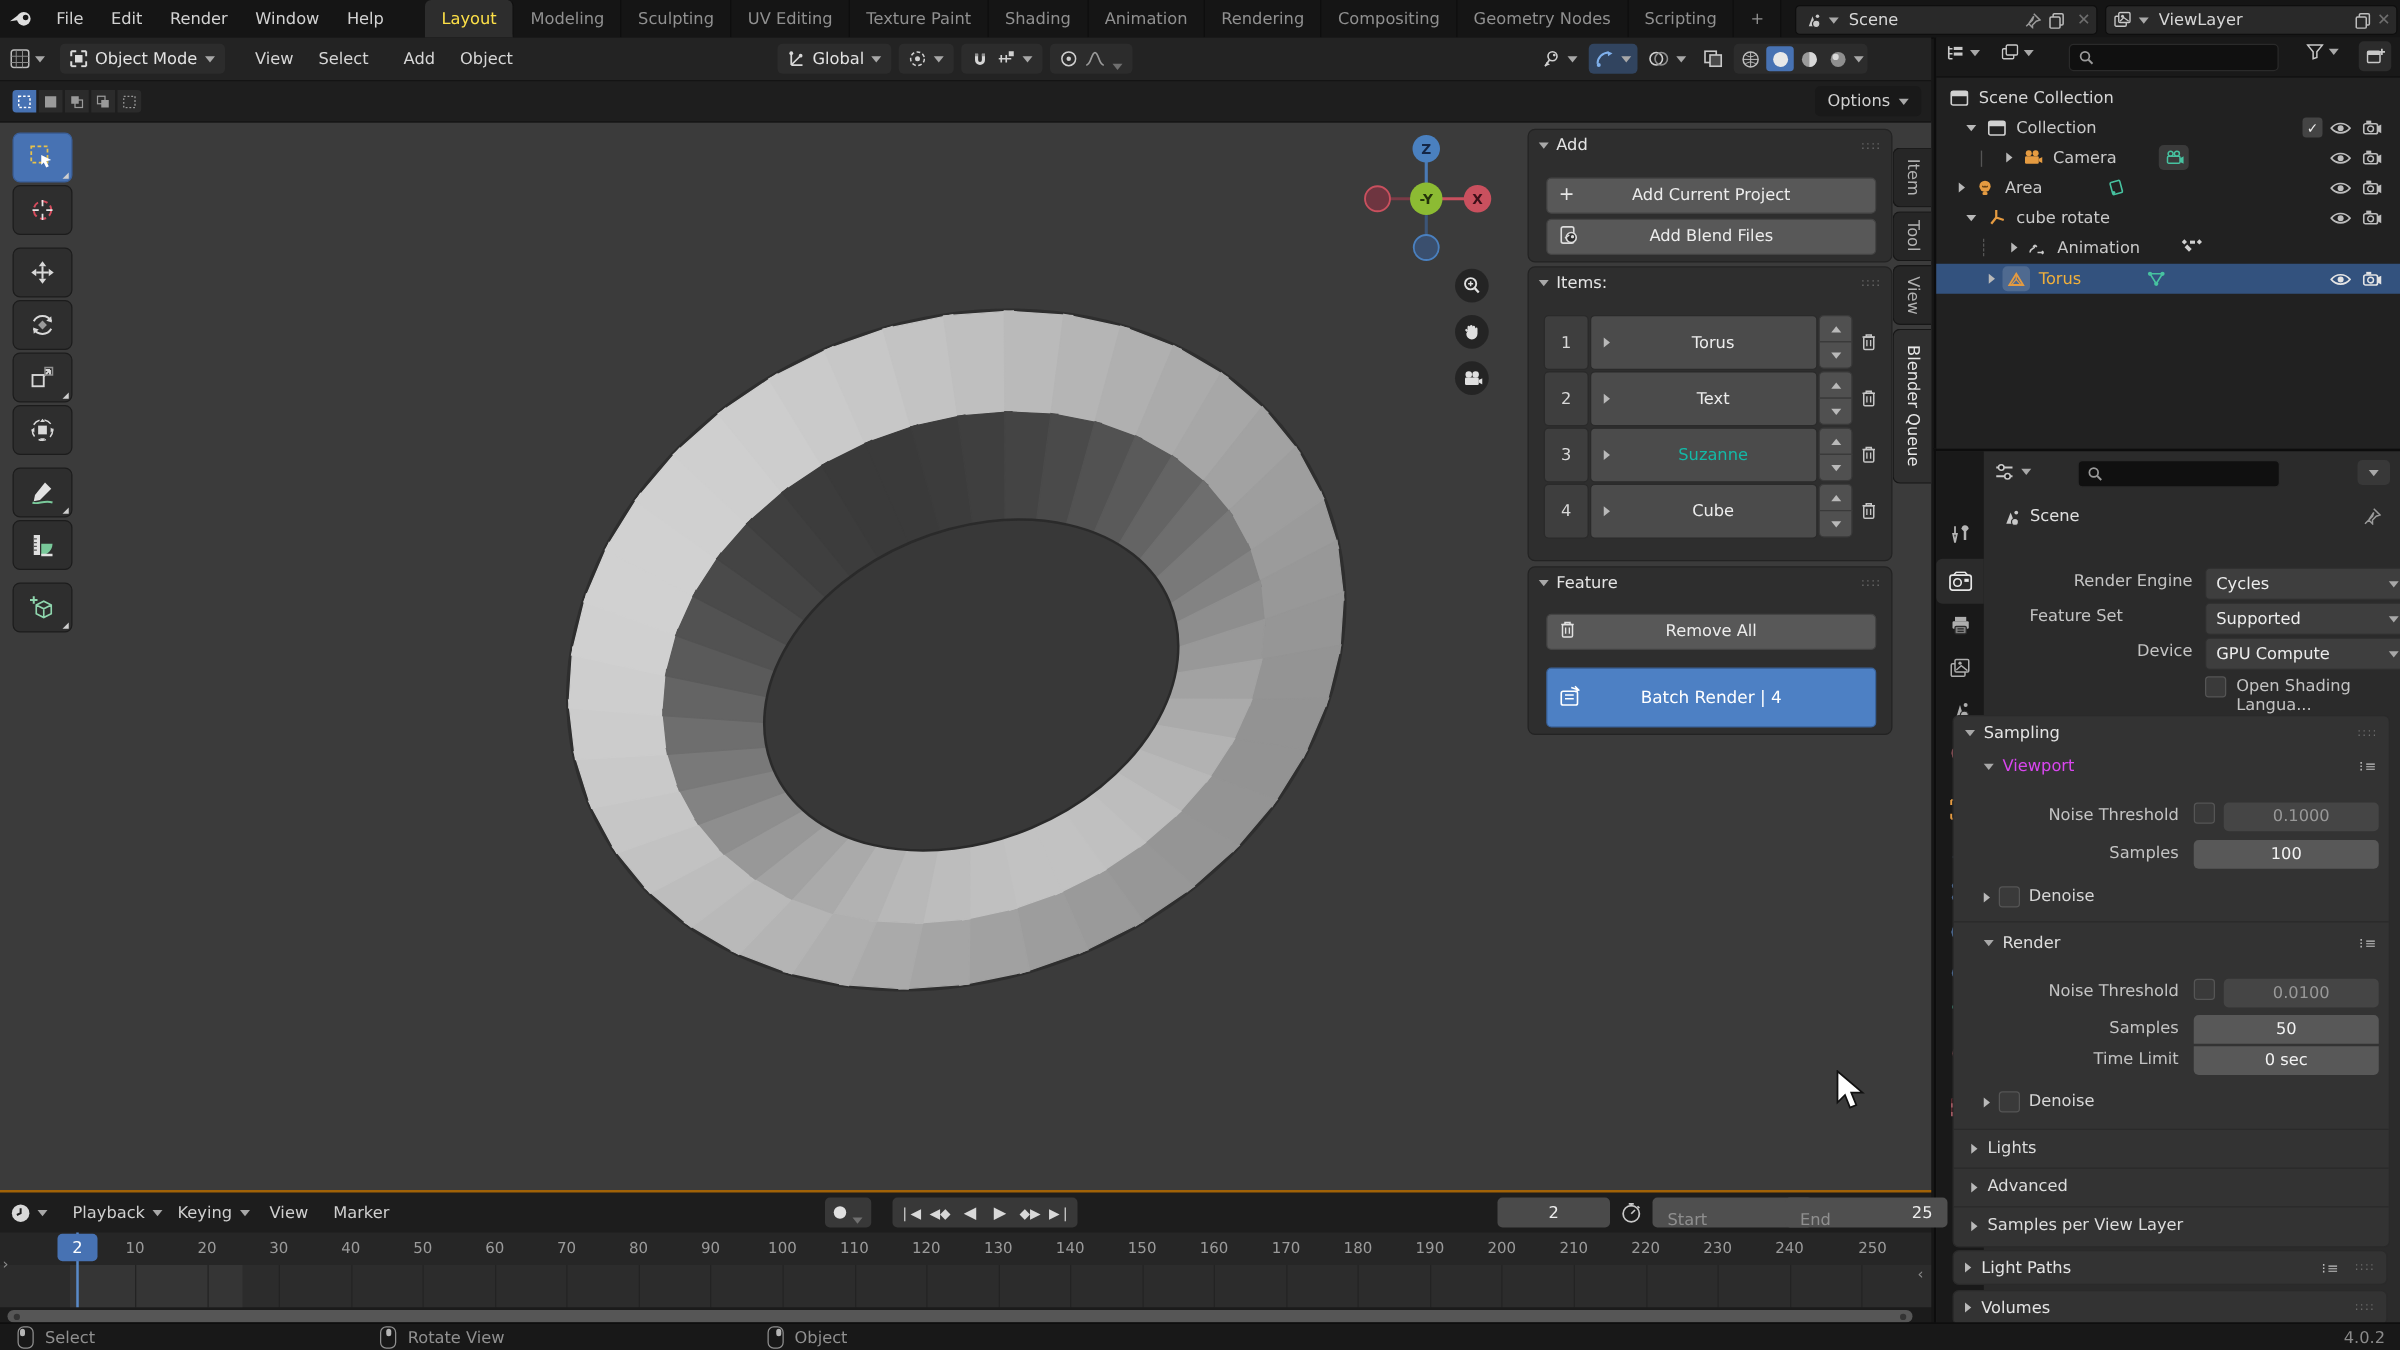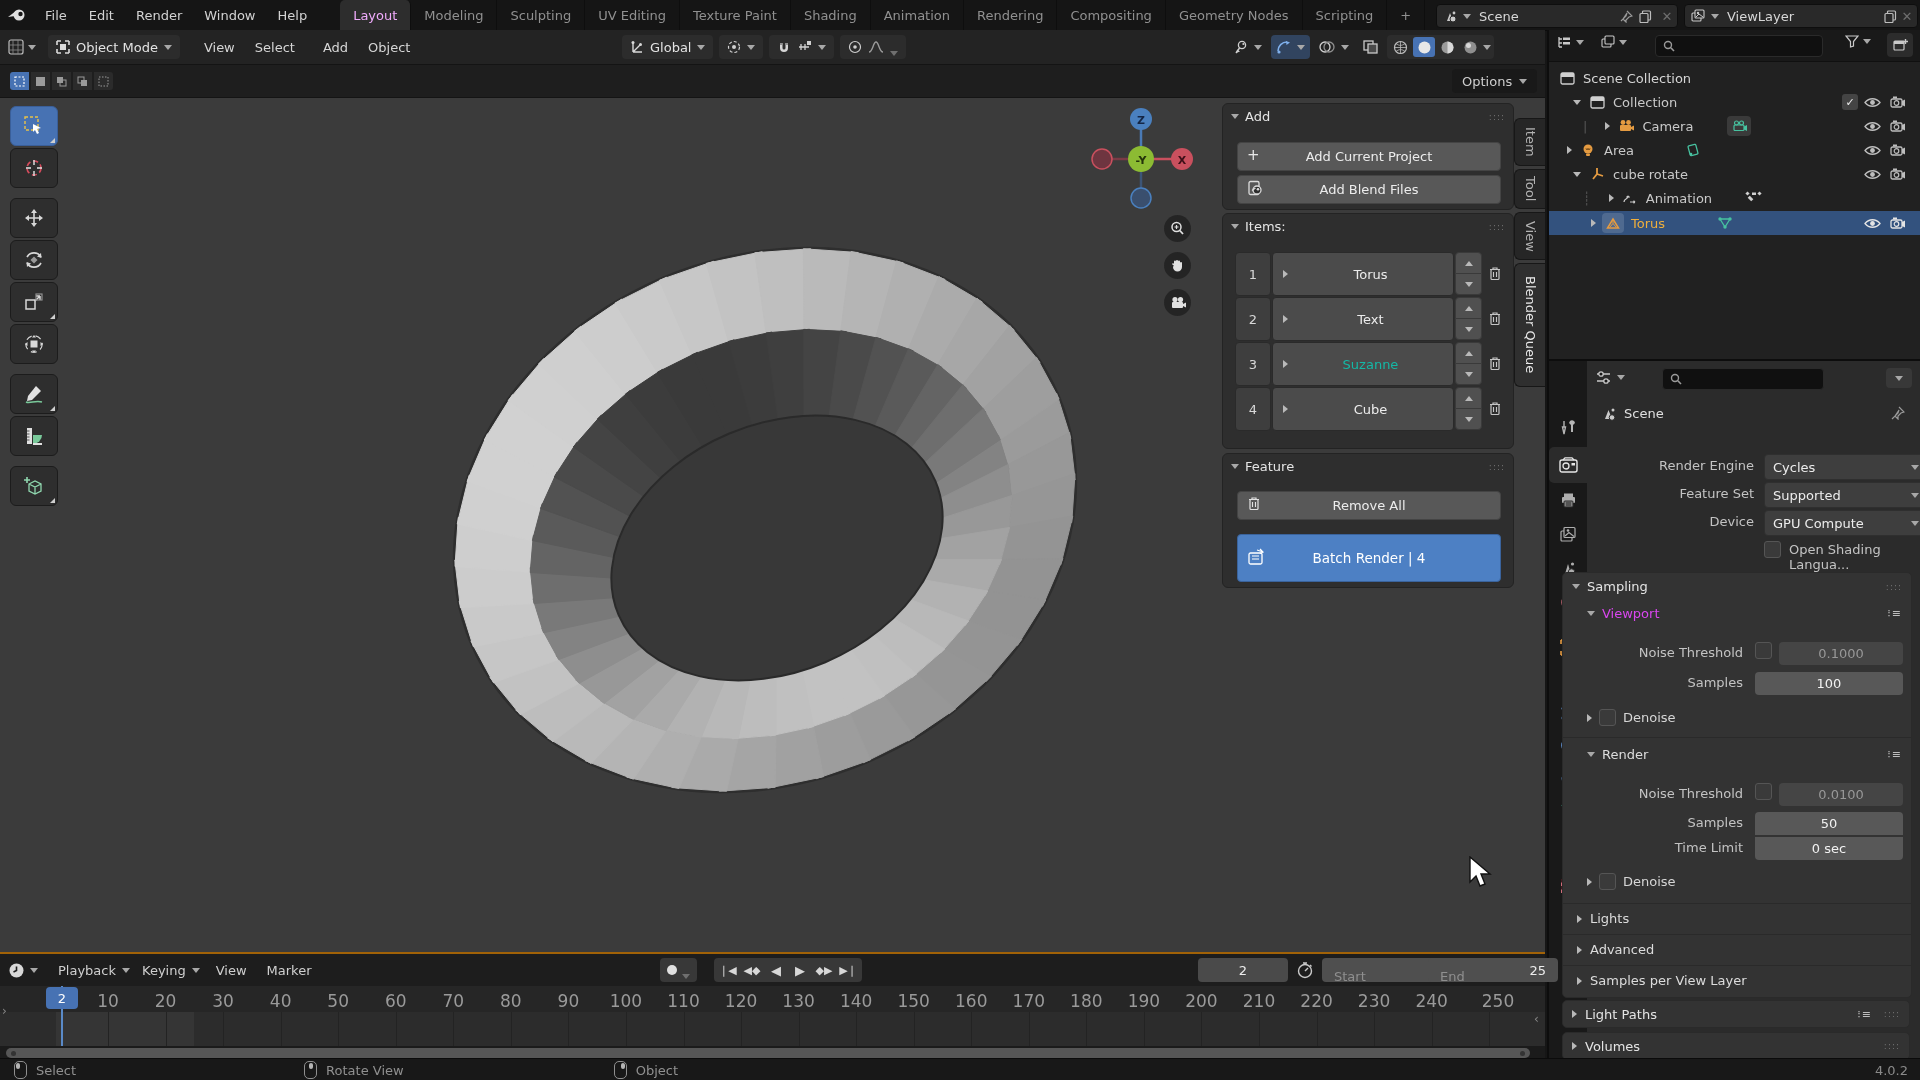--- a/index.html
+++ b/index.html
@@ -10,21 +10,21 @@
   .cc{display:flex;align-items:center;justify-content:center;}
   
   .chev{width:0;height:0;border-left:4px solid transparent;border-right:4px solid transparent;border-top:5px solid #a8a8a8;display:inline-block;}
   .chev.dim{border-top-color:#6f6f6f;}
   .tri-r{width:0;height:0;border-top:4px solid transparent;border-bottom:4px solid transparent;border-left:5px solid #b9b9b9;display:inline-block;}
   .tri-d{width:0;height:0;border-left:4px solid transparent;border-right:4px solid transparent;border-top:5px solid #b9b9b9;display:inline-block;}
   
   #topbar{left:0;top:0;width:1920px;height:30px;background:#151515;border-bottom:1px solid #0c0c0c;}
   .menu-item{padding:0 11px;height:30px;display:flex;align-items:center;color:#d2d2d2;}
   .ws-tab{padding:0 13px;height:30px;display:flex;align-items:center;color:#909090;border-right:1px solid #0e0e0e;}
-  .ws-tab.active{background:#2d2d2d;color:#f0abfc;border-radius:5px 5px 0 0;}
+  .ws-tab.active{background:#2d2d2d;color:#fde047;border-radius:5px 5px 0 0;}
   .tb-widget{height:22px;top:4px;background:#292929;border:1px solid #0e0e0e;border-radius:4px;display:flex;align-items:center;color:#d6d6d6;}
   
   #vheader{left:0;top:30px;width:1545px;height:34px;background:#232323;border-bottom:1px solid #141414;}
   #toolsettings{left:0;top:65px;width:1545px;height:32px;background:#1e1e1e;border-bottom:1px solid #141414;}
   .hmenu{padding:0 10px;color:#d6d6d6;height:34px;display:flex;align-items:center;}
   .hdrop{background:#2c2c2c;border-radius:4px;height:24px;display:flex;align-items:center;gap:6px;padding:0 8px;color:#e2e2e2;}
   
   #viewport{left:0;top:97px;width:1545px;height:855px;background:#3b3b3b;}
   
   .tool-btn{left:10px;width:46px;height:38px;background:#2e2e2e;border:1px solid #1c1c1c;border-radius:6px;}
@@ -55,21 +55,21 @@
   .prop-drop{position:absolute;height:24px;background:#3e3e3e;border:1px solid #2f2f2f;border-radius:4px;display:flex;align-items:center;padding:0 8px;color:#ececec;}
   .prop-num{position:absolute;height:23px;background:#585858;border-radius:4px;text-align:center;line-height:23px;color:#f2f2f2;}
   .prop-num.dis{background:#454545;color:#989898;}
   .checkbox{width:15px;height:15px;background:#3a3a3a;border:1px solid #555;border-radius:3px;}
   .subpanel{position:absolute;left:13px;width:348px;background:#333333;border:1px solid #2a2a2a;border-radius:5px;}
   .presets{color:#bdbdbd;font-size:11px;letter-spacing:1px;}
   
   #timeline{left:0;top:952px;width:1545px;height:106px;background:#1d1d1d;border-top:2px solid #a16207;}
   #tl-ruler{position:absolute;left:0;top:32px;width:1545px;height:26px;background:#262626;}
   #tl-tracks{position:absolute;left:0;top:58px;width:1545px;height:34px;background:#2c2c2c;}
-  .tick-label{position:absolute;top:5px;transform:translateX(-50%);color:#9a9a9a;font-size:17px;text-align:right;}
+  .tick-label{position:absolute;top:5px;transform:translateX(-50%);color:#9a9a9a;font-size:12px;text-align:right;}
   .gridline{position:absolute;top:0;width:1px;height:34px;background:#232323;}
   .transport-btn{width:24px;height:24px;display:flex;align-items:center;justify-content:center;color:#d8d8d8;font-size:11px;}
   .tl-pill{position:absolute;height:24px;background:#4f4f4f;border-radius:4px;color:#ededed;display:flex;align-items:center;}
   
   #statusbar{left:0;top:1058px;width:1920px;height:22px;background:#181818;border-top:1px solid #0b0b0b;color:#909090;}
   .mouse{display:inline-block;width:11px;height:16px;border:1.5px solid #8f8f8f;border-radius:5px;position:relative;}
   .mouse i{position:absolute;top:1px;width:4px;height:6px;background:#b5b5b5;border-radius:2px;}
   .dim{color:#8f8f8f;margin-top:12px;}
   svg{display:block;}
 </style>
@@ -992,21 +992,21 @@
       <svg width="14" height="14" viewBox="0 0 14 14">
           <path d="M8 1 L13 6 L10 7 L7 10 L7 13 L4 10 L1 13 M4 10 L7 7 L8 4 Z" fill="none" stroke="#9a9a9a" stroke-width="1.2"></path>
         </svg>
     </span>
 
     <span class="prop-label" style="left:45px;top:97px;">Render Engine</span>
     <div class="prop-drop" style="left:215px;top:93px;width:146px;">
       <span>Cycles</span>
       <span class="chev" style="margin-left:auto;"></span>
     </div>
-    <span class="prop-label" style="left:45px;top:125px;">Feature Set</span>
+    <span class="prop-label" style="left:32px;top:125px;text-align:center;">Feature Set</span>
     <div class="prop-drop" style="left:215px;top:121px;width:146px;">
       <span>Supported</span>
       <span class="chev" style="margin-left:auto;"></span>
     </div>
     <span class="prop-label" style="left:45px;top:153px;">Device</span>
     <div class="prop-drop" style="left:215px;top:149px;width:146px;">
       <span>GPU Compute</span>
       <span class="chev" style="margin-left:auto;"></span>
     </div>
     <span class="abs checkbox" style="left:215px;top:180px;"></span>

